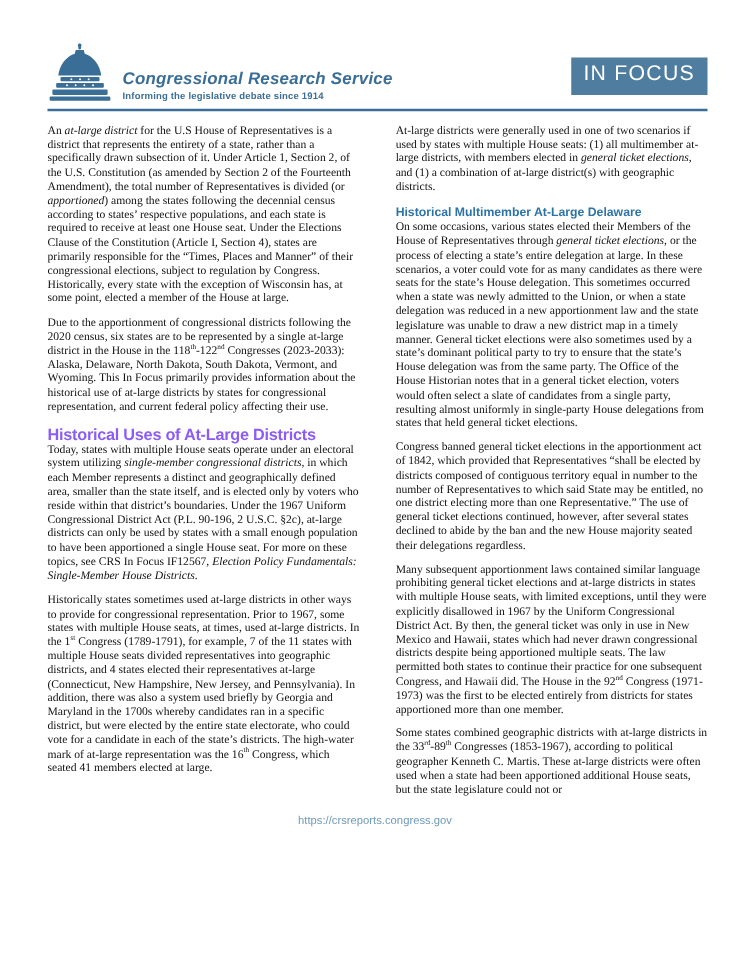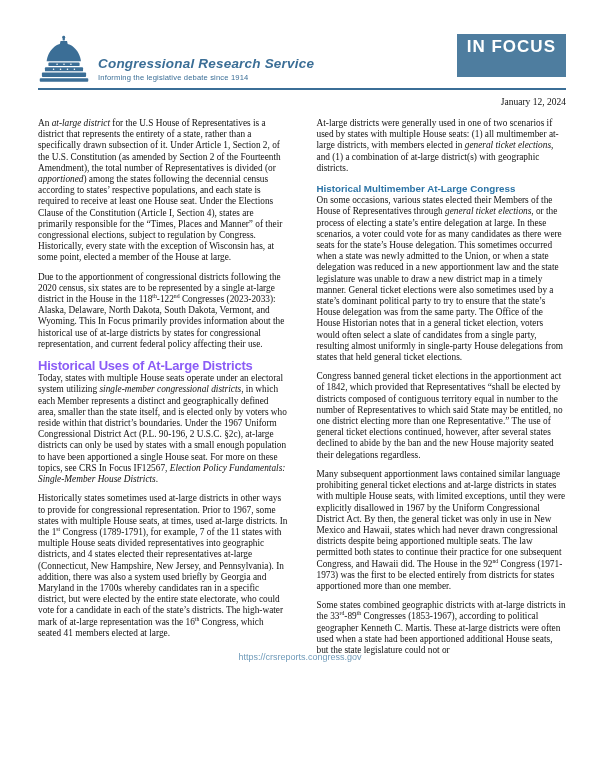--- a/index.html
+++ b/index.html
@@ -17,27 +17,27 @@
   .brand { display: flex; align-items: flex-end; gap: 8px; }
   .logo-svg { width: 52px; height: 50px; display: block; }
   .brand-text { padding-bottom: 3px; }
   .org {
     font-family: "Liberation Sans", sans-serif;
     font-weight: bold; font-style: italic;
     font-size: 13.5px; color: #3b6e96; letter-spacing: 0.2px;
   }
   .tagline {
     font-family: "Liberation Sans", sans-serif;
-    font-size: 7.6px; color: #3b6e96; margin-top: 2px; letter-spacing: 0.15px;
+    font-size: 7.6px; color: #3b6e96; margin-top: 2px; letter-spacing: 0.15px; font-weight: bold;
   }
   .badge {
     font-family: "Liberation Sans", sans-serif;
     background: #4e7d9f; color: #ffffff;
-    font-weight: bold; font-size: 17px; letter-spacing: 1px;
-    padding: 3px 10px 20px; margin-bottom: 8px;
+    font-weight: normal; font-size: 17px; letter-spacing: 1px;
+    padding: 3px 10px 7px; margin-bottom: 8px;
   }
   .rule { border: none; border-top: 2px solid #3b6e96; margin-top: 3px; }
   
   .date { text-align: right; font-size: 9.5px; margin-top: 7px; }
   .doc-title { font-size: 19px; font-weight: bold; margin-top: 1px; letter-spacing: -0.1px; }
   
   .columns { display: flex; gap: 29px; margin-top: 11px; }
   .col { width: 50%; font-size: 9.3px; line-height: 11.2px; text-align: left; }
   .col p { margin-bottom: 8px; }
   .h-major {
@@ -93,33 +93,32 @@
       <div class="brand-text">
         <div class="org">Congressional Research Service</div>
         <div class="tagline">Informing the legislative debate since 1914</div>
       </div>
     </div>
     <div class="badge">IN FOCUS</div>
   </div>
 
   <hr class="rule">
 
-  <div class="date">January 12, 2024</div>
 
   <div class="columns">
     <div class="col">
       <p><span>An </span><span class="it">at-large district</span><span> for the U.S House of Representatives is a district that represents the entirety of a state, rather than a specifically drawn subsection of it. Under Article 1, Section 2, of the U.S. Constitution (as amended by Section 2 of the Fourteenth Amendment), the total number of Representatives is divided (or </span><span class="it">apportioned</span><span>) among the states following the decennial census according to states’ respective populations, and each state is required to receive at least one House seat. Under the Elections Clause of the Constitution (Article I, Section 4), states are primarily responsible for the “Times, Places and Manner” of their congressional elections, subject to regulation by Congress. Historically, every state with the exception of Wisconsin has, at some point, elected a member of the House at large.</span></p>
       <p><span>Due to the apportionment of congressional districts following the 2020 census, six states are to be represented by a single at-large district in the House in the 118</span><sup>th</sup><span>-122</span><sup>nd</sup><span> Congresses (2023-2033): Alaska, Delaware, North Dakota, South Dakota, Vermont, and Wyoming. This In Focus primarily provides information about the historical use of at-large districts by states for congressional representation, and current federal policy affecting their use.</span></p>
       <h2 class="h-major">Historical Uses of At-Large Districts</h2>
       <p><span>Today, states with multiple House seats operate under an electoral system utilizing </span><span class="it">single-member congressional districts</span><span>, in which each Member represents a distinct and geographically defined area, smaller than the state itself, and is elected only by voters who reside within that district’s boundaries. Under the 1967 Uniform Congressional District Act (P.L. 90-196, 2 U.S.C. §2c), at-large districts can only be used by states with a small enough population to have been apportioned a single House seat. For more on these topics, see CRS In Focus IF12567, </span><span class="it">Election Policy Fundamentals: Single-Member House Districts</span><span>.</span></p>
       <p><span>Historically states sometimes used at-large districts in other ways to provide for congressional representation. Prior to 1967, some states with multiple House seats, at times, used at-large districts. In the 1</span><sup>st</sup><span> Congress (1789-1791), for example, 7 of the 11 states with multiple House seats divided representatives into geographic districts, and 4 states elected their representatives at-large (Connecticut, New Hampshire, New Jersey, and Pennsylvania). In addition, there was also a system used briefly by Georgia and Maryland in the 1700s whereby candidates ran in a specific district, but were elected by the entire state electorate, who could vote for a candidate in each of the state’s districts. The high-water mark of at-large representation was the 16</span><sup>th</sup><span> Congress, which seated 41 members elected at large.</span></p>
     </div>
     <div class="col">
       <p><span>At-large districts were generally used in one of two scenarios if used by states with multiple House seats: (1) all multimember at-large districts, with members elected in </span><span class="it">general ticket elections</span><span>, and (1) a combination of at-large district(s) with geographic districts.</span></p>
-      <h3 class="h-minor">Historical Multimember At-Large Congress</h3>
+      <h3 class="h-minor">Historical Multimember At-Large Delaware</h3>
       <p><span>On some occasions, various states elected their Members of the House of Representatives through </span><span class="it">general ticket elections</span><span>, or the process of electing a state’s entire delegation at large. In these scenarios, a voter could vote for as many candidates as there were seats for the state’s House delegation. This sometimes occurred when a state was newly admitted to the Union, or when a state delegation was reduced in a new apportionment law and the state legislature was unable to draw a new district map in a timely manner. General ticket elections were also sometimes used by a state’s dominant political party to try to ensure that the state’s House delegation was from the same party. The Office of the House Historian notes that in a general ticket election, voters would often select a slate of candidates from a single party, resulting almost uniformly in single-party House delegations from states that held general ticket elections.</span></p>
       <p><span>Congress banned general ticket elections in the apportionment act of 1842, which provided that Representatives “shall be elected by districts composed of contiguous territory equal in number to the number of Representatives to which said State may be entitled, no one district electing more than one Representative.” The use of general ticket elections continued, however, after several states declined to abide by the ban and the new House majority seated their delegations regardless.</span></p>
       <p><span>Many subsequent apportionment laws contained similar language prohibiting general ticket elections and at-large districts in states with multiple House seats, with limited exceptions, until they were explicitly disallowed in 1967 by the Uniform Congressional District Act. By then, the general ticket was only in use in New Mexico and Hawaii, states which had never drawn congressional districts despite being apportioned multiple seats. The law permitted both states to continue their practice for one subsequent Congress, and Hawaii did. The House in the 92</span><sup>nd</sup><span> Congress (1971-1973) was the first to be elected entirely from districts for states apportioned more than one member.</span></p>
       <p><span>Some states combined geographic districts with at-large districts in the 33</span><sup>rd</sup><span>-89</span><sup>th</sup><span> Congresses (1853-1967), according to political geographer Kenneth C. Martis. These at-large districts were often used when a state had been apportioned additional House seats, but the state legislature could not or</span></p>
     </div>
   </div>
 
   <div class="footer">
     <a href="#">https://crsreports.congress.gov</a>
   </div>

